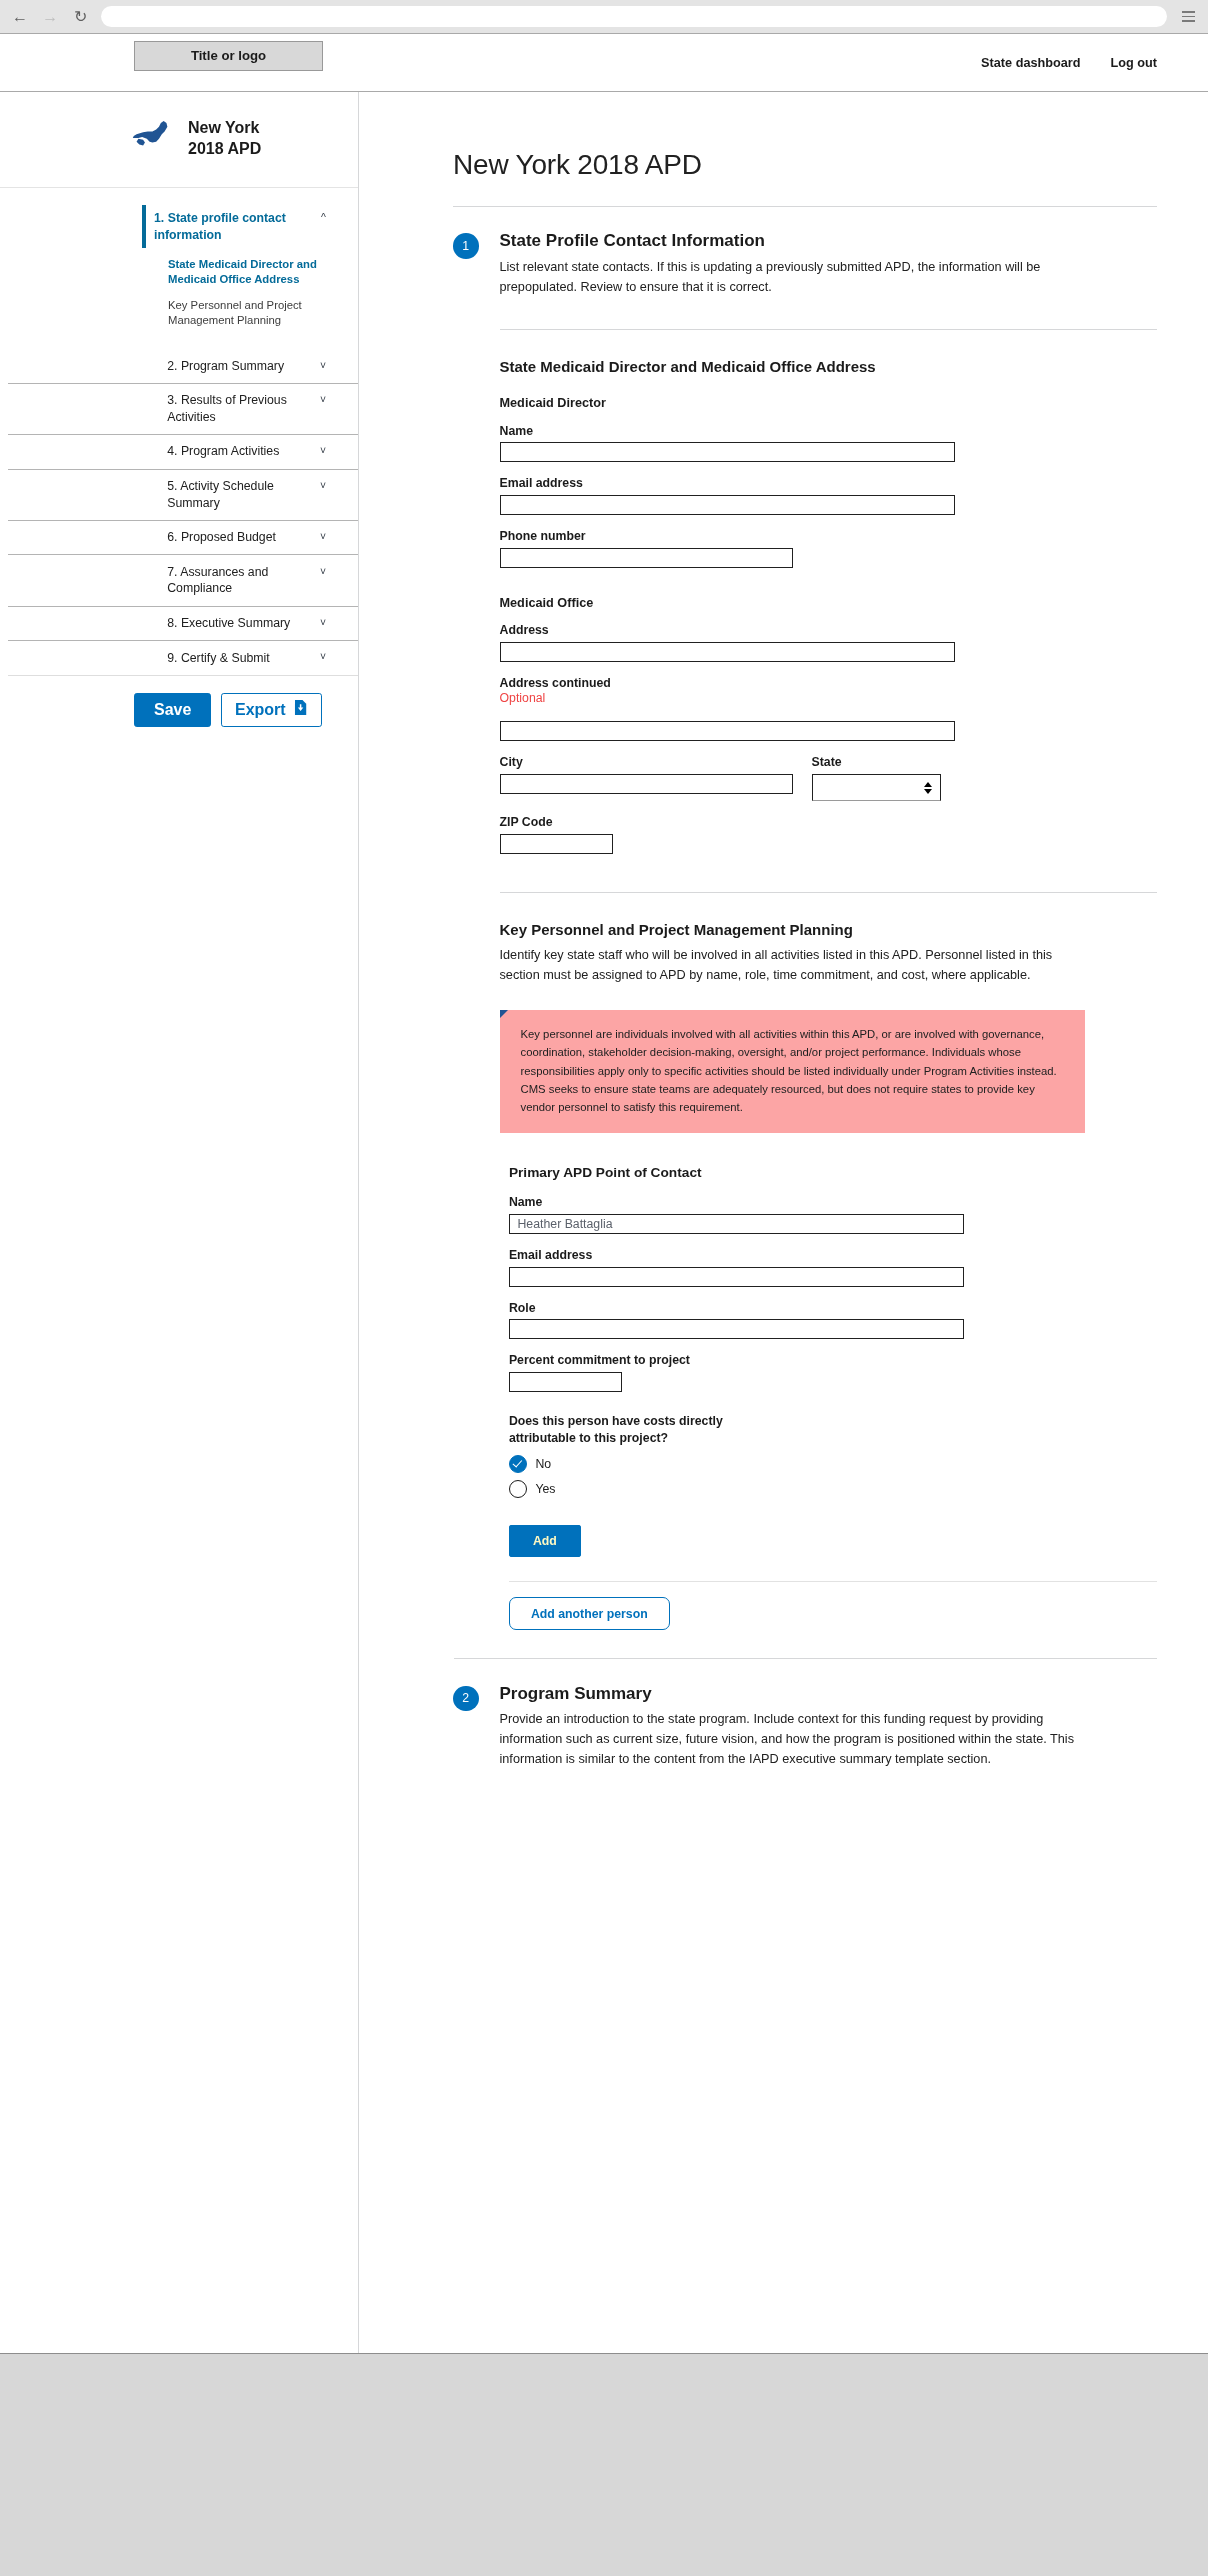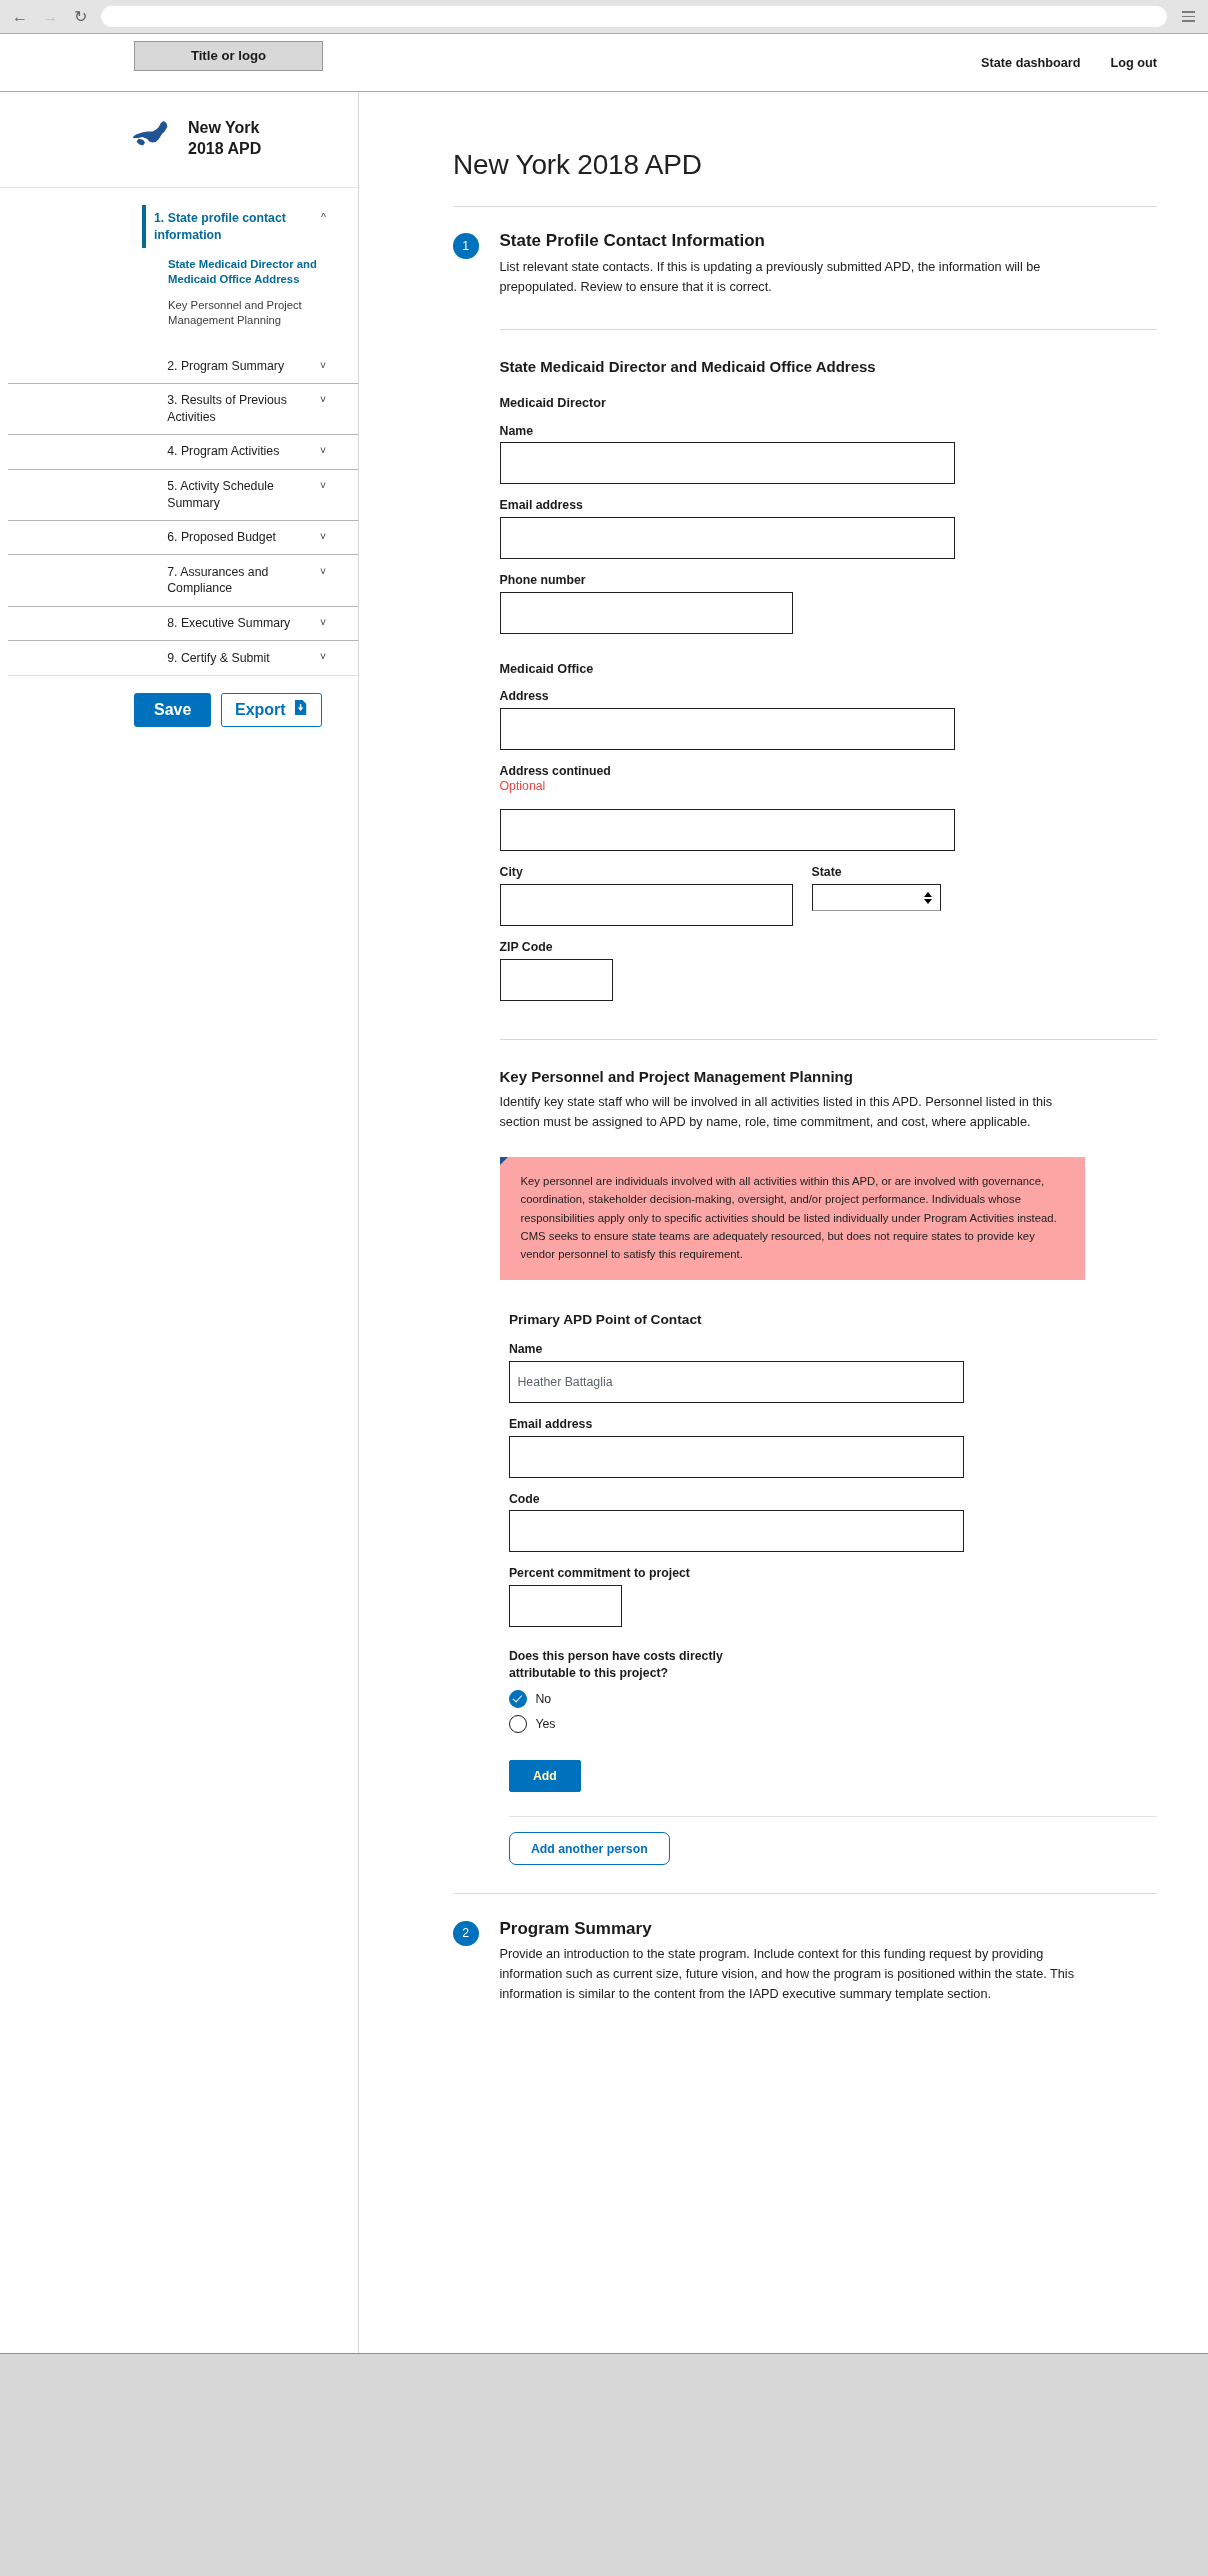--- a/index.html
+++ b/index.html
@@ -272,21 +272,21 @@
   }
   .field-hint {
     display: block;
     font-size: 12.3px;
     color: #ef4444;
     margin-top: -2.8px;
     margin-bottom: 16px;
   }
   .input {
     display: block;
-    height: 42px;
+    height: 20px;
     border: 0.9px solid #212121;
     background: #fff;
     font-family: "Liberation Sans", sans-serif;
     font-size: 12.3px;
     color: #5b616b;
     padding: 1.9px 7.6px;
     border-radius: 0;
     width: 100%;
   }
   .input.w-full { width: 455px; }
@@ -623,21 +623,21 @@
               <label class="field-label">Name</label>
               <input class="input w-full filled" value="Heather Battaglia" style="">
             </div>
 
             <div class="field">
               <label class="field-label">Email address</label>
               <input class="input w-full" value="" style="">
             </div>
 
             <div class="field">
-              <label class="field-label">Code</label>
+              <label class="field-label">Role</label>
               <input class="input w-full" value="" style="">
             </div>
 
             <div class="field">
               <label class="field-label">Percent commitment to project</label>
               <input class="input w-xs" value="" style="">
             </div>
 
             <div class="field" style="margin-top:21px;">
               <div class="q-label">Does this person have costs directly attributable to this project?</div>

